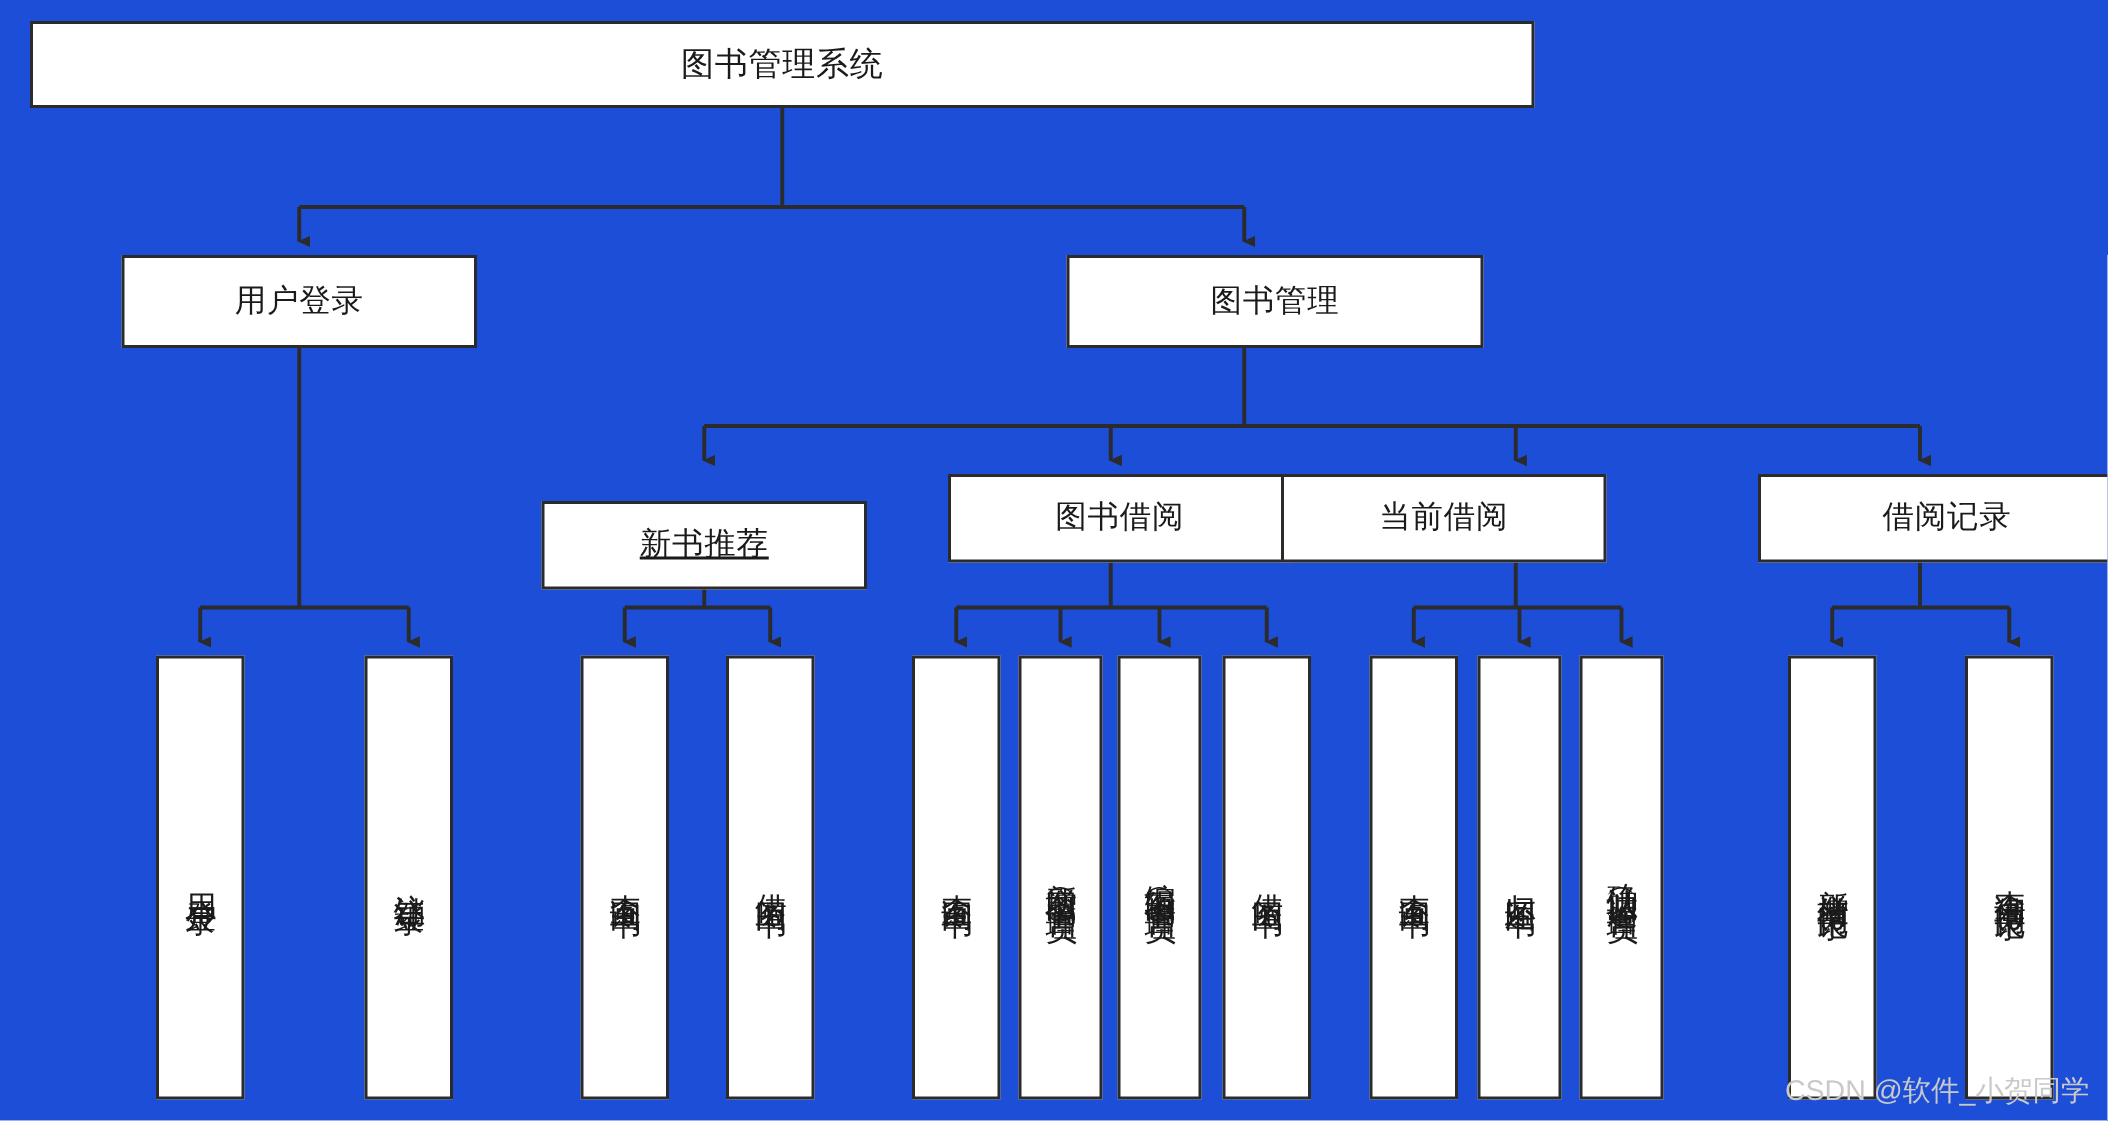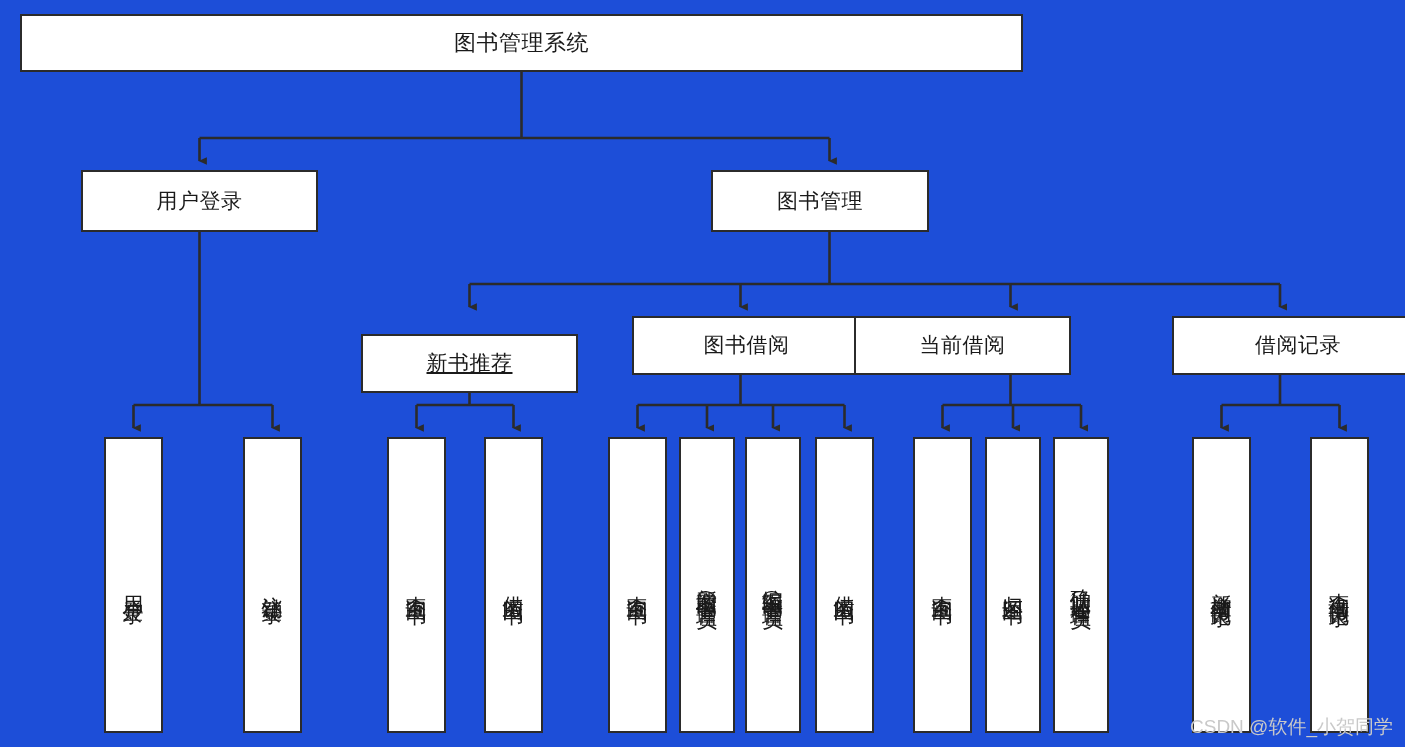--- a/index.html
+++ b/index.html
@@ -109,21 +109,21 @@
       </g>
   </svg>
 
   <div class="node root horizontal" style="left: 20px; top: 14px; width: 1003px; height: 58px;">
     <span class="label">图书管理系统</span>
   </div>
 
   <div class="node horizontal" style="left: 81px; top: 170px; width: 237px; height: 62px;">
     <span class="label">用户登录</span>
   </div>
-  <div class="node horizontal" style="left: 711px; top: 170px; width: 218px; height: 62px; text-align: center;">
+  <div class="node horizontal" style="left: 711px; top: 170px; width: 278px; height: 62px; text-align: center;">
     <span class="label">图书管理</span>
   </div>
 
   <div class="node horizontal" style="left: 361px; top: 334px; width: 217px; height: 59px; text-decoration: underline;">
     <span class="label">新书推荐</span>
   </div>
   <div class="node horizontal" style="left: 632px; top: 316px; width: 229px; height: 59px;">
     <span class="label">图书借阅</span>
   </div>
   <div class="node horizontal" style="left: 854px; top: 316px; width: 217px; height: 59px;">

